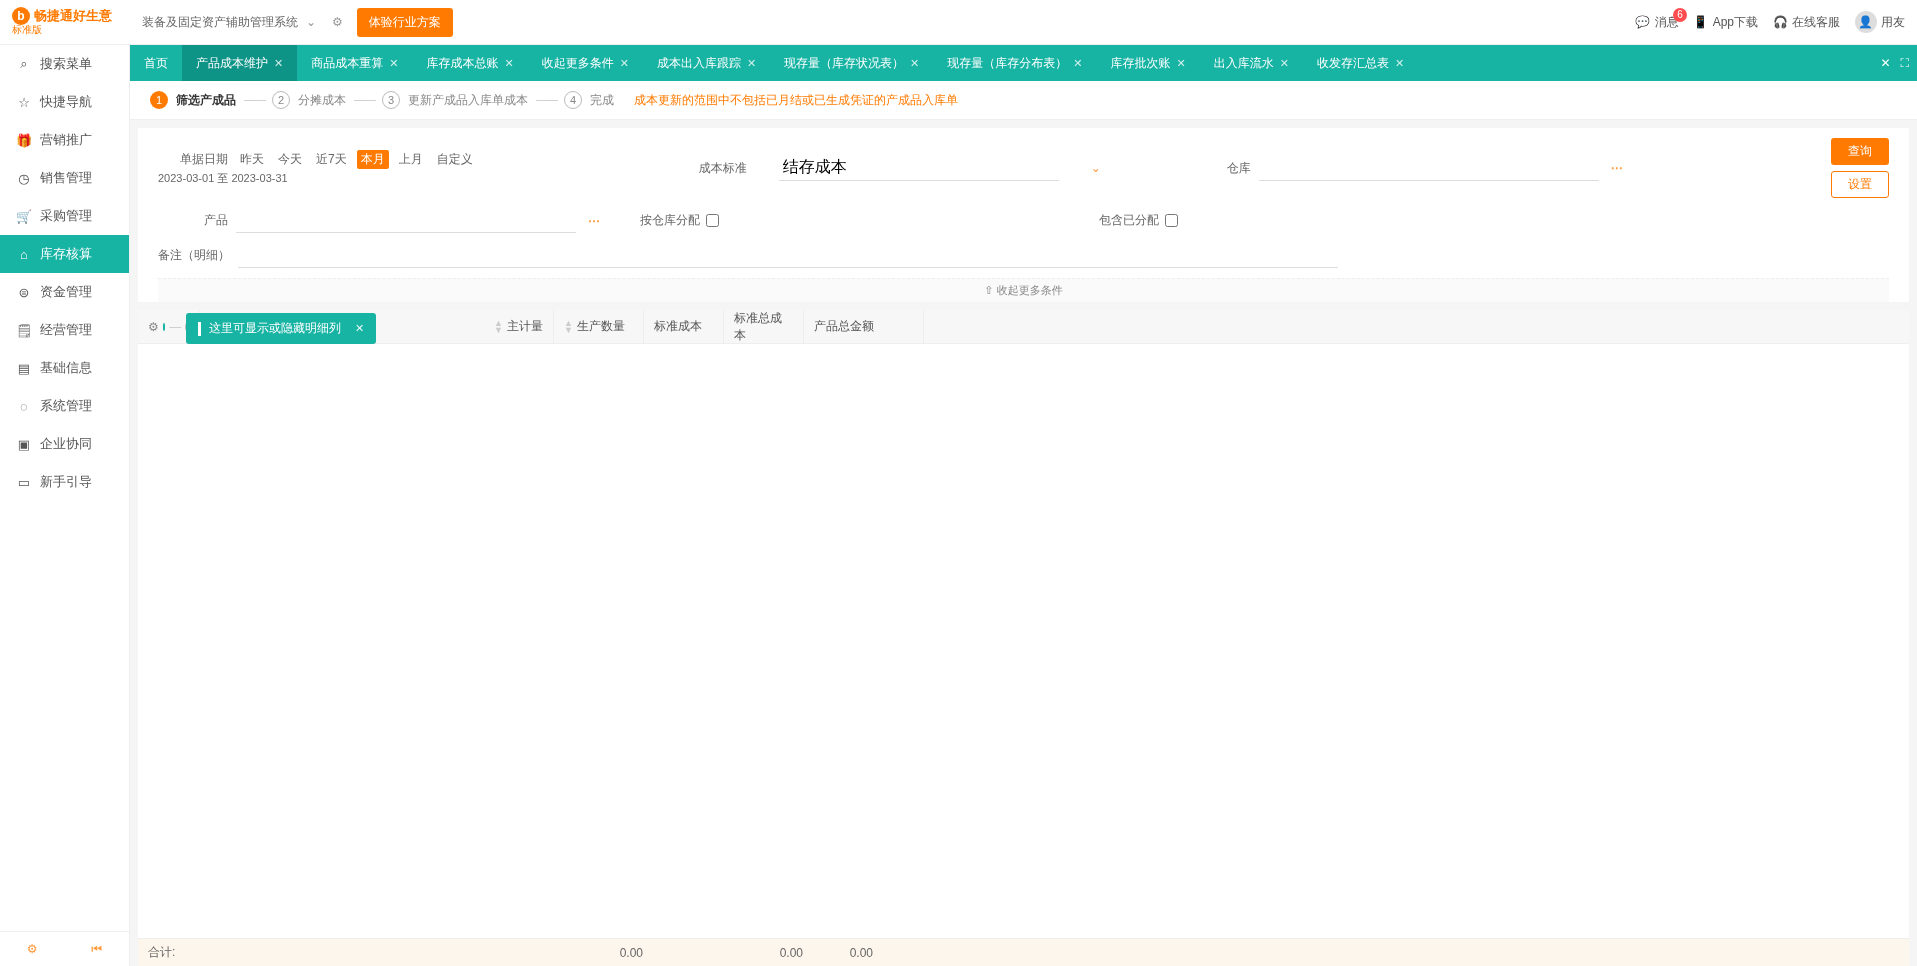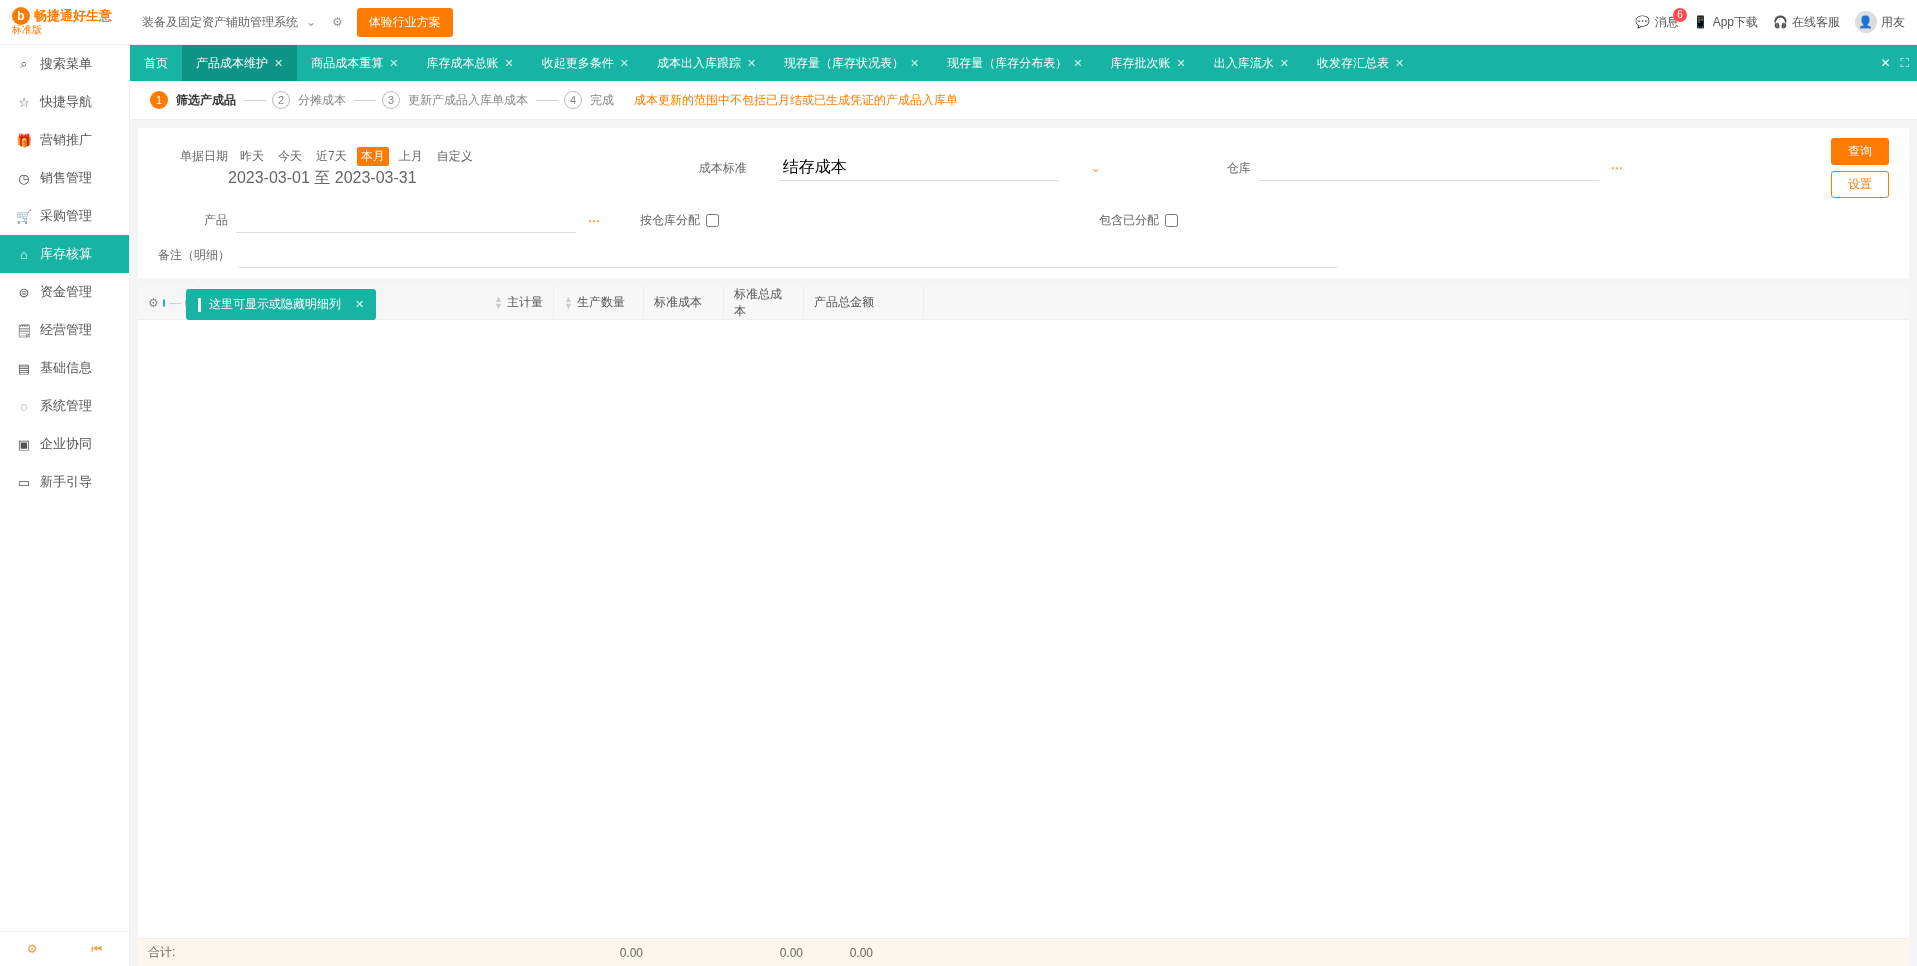--- a/index.html
+++ b/index.html
@@ -52,21 +52,21 @@
 .steps .warn { color: #ff7a00; margin-left: 12px; }
 
 
 .filter-wrap { background: #fff; margin: 8px; padding: 10px 20px 0; }
 .filter-row { display: flex; align-items: center; margin-bottom: 10px; gap: 20px; }
 .field { display: flex; align-items: center; gap: 8px; }
 .field-label { color: #666; min-width: 70px; text-align: right; font-size: 12px; }
 .date-opts { display: flex; align-items: flex-start; gap: 6px; }
 .date-opt { color: #666; cursor: pointer; padding: 1px 4px; }
 .date-opt.active { background: #ff7a00; color: #fff; border-radius: 2px; }
-.date-range { color: #666; font-size: 16px; margin-left: 70px; margin-top: -6px; }
+.date-range { color: #666; font-size: 11px; margin-top: -6px; }
 .input-line { border: none; border-bottom: 1px solid #ddd; padding: 3px 4px; font-size: 16px; background: transparent; outline: none; }
 .input-narrow { width: 280px; }
 .input-wide { width: 340px; }
 .input-full { width: 1100px; }
 .ellipsis-btn { color: #ff9a3c; cursor: pointer; font-weight: bold; margin-left: 4px; }
 .chev-orange { color: #ff9a3c; cursor: pointer; }
 .btn-query { background: #ff7a00; color: #fff; border: none; border-radius: 3px; padding: 5px 16px; cursor: pointer; font-size: 12px; }
 .btn-reset { background: #fff; color: #ff7a00; border: 1px solid #ff7a00; border-radius: 3px; padding: 4px 16px; cursor: pointer; font-size: 12px; }
 .right-btns { display: flex; flex-direction: column; gap: 6px; margin-left: auto; }
 .checkbox-field { display: flex; align-items: center; gap: 6px; }
@@ -313,20 +313,23 @@
         </div>
       </div>
 
       <div class="filter-row">
         <div class="field">
           <span class="field-label">备注（明细）</span>
           <input class="input-line input-full" style="">
         </div>
       </div>
 
+      <div class="collapse-bar">
+        <span>⇧ </span><span>收起更多条件</span>
+      </div>
     </div>
 
     <div class="table-wrap">
       <div class="table-header">
         <div class="th th-tools">
           <span>⚙</span>
           <span class="th-toggle-dot"></span>
           <span style="color:#ccc;">—</span>
           <span class="th-toggle-ring"></span>
         </div>

